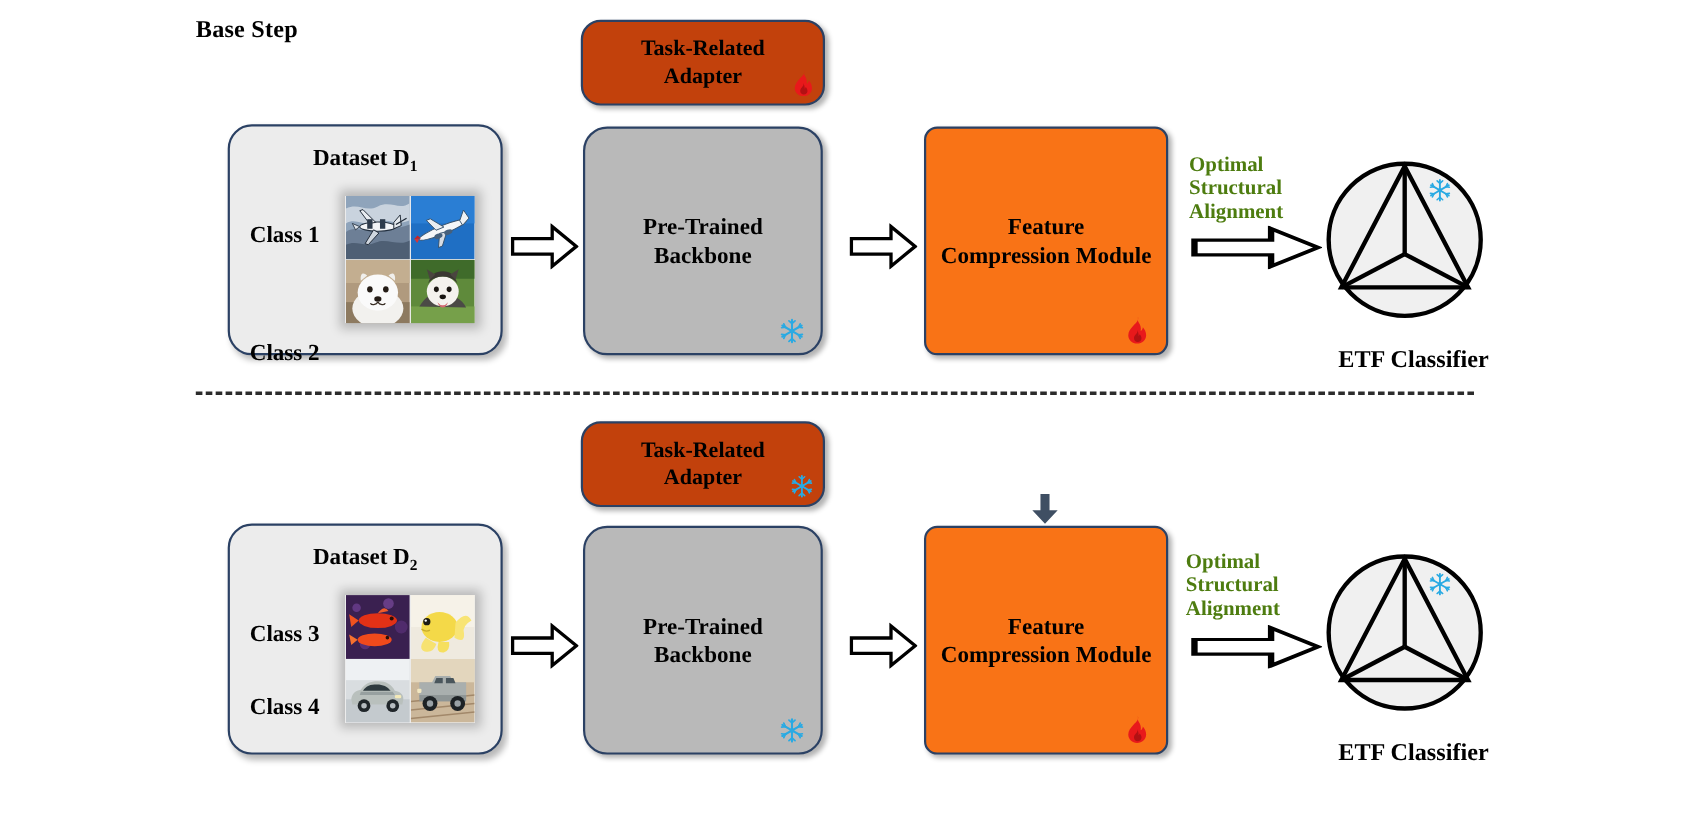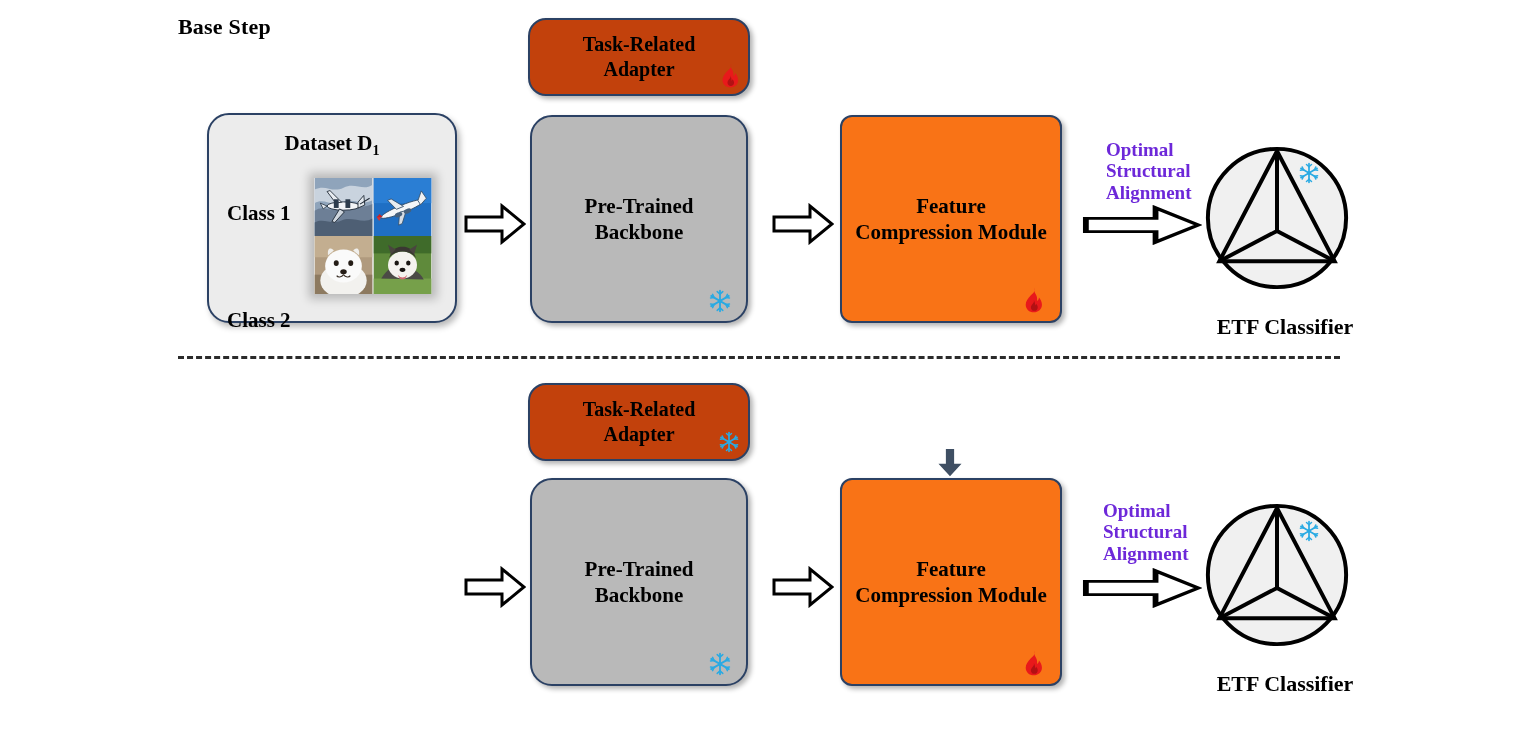--- a/index.html
+++ b/index.html
@@ -38,21 +38,21 @@
           box-shadow:0 0 9px 5px rgba(0,0,0,.22);}
   .thumb{width:59px;height:58px;overflow:hidden;position:relative;}
 
   
   .blockarrow{display:block;}
 
   
   .divider{border-top:3px dashed #2b2b2b;}
 
   
-  .osa{color:#6d28d9;font-weight:bold;font-size:19px;line-height:1.12;white-space:nowrap;margin-left:25px;}
+  .osa{color:#4d7c0f;font-weight:bold;font-size:19px;line-height:1.12;white-space:nowrap;}
 
   
   .etf-caption{font-weight:bold;font-size:22px;white-space:nowrap;text-align:center;}
 
   
   .icon{position:absolute;line-height:1;}
 </style>
 </head>
 <body>
 
@@ -325,20 +325,46 @@
     </span>
     <svg class="icon" style="right:8px;bottom:6px;width:22px;height:22px;">
         <use href="#sym-snow"></use>
       </svg>
   </div>
 
   <svg class="abs" style="left:937px;top:449px;width:26px;height:28px;" viewBox="0 0 30 34">
       <use href="#sym-downarrow"></use>
     </svg>
 
+  <div class="abs dataset" style="left:207px;top:476px;width:250px;height:210px;">
+    <div class="ds-title">
+      <span>Dataset D</span><sub>2</sub>
+    </div>
+    <div class="class-label" style="left:18px;top:86px;">Class 3</div>
+    <div class="class-label" style="left:18px;top:152px;">Class 4</div>
+
+    <div class="thumbs" style="left:105px;top:63px;width:118px;height:116px;">
+      <div class="thumb">
+        <svg width="59" height="58" viewBox="0 0 60 60">
+            <use href="#img-redfish"></use>
+          </svg></div>
+      <div class="thumb">
+        <svg width="59" height="58" viewBox="0 0 60 60">
+            <use href="#img-goldfish"></use>
+          </svg></div>
+      <div class="thumb">
+        <svg width="59" height="58" viewBox="0 0 60 60">
+            <use href="#img-suv"></use>
+          </svg></div>
+      <div class="thumb">
+        <svg width="59" height="58" viewBox="0 0 60 60">
+            <use href="#img-jeep"></use>
+          </svg></div>
+    </div>
+  </div>
 
   <svg class="abs blockarrow" style="left:464px;top:566px;width:62px;height:42px;" viewBox="0 0 62 42">
       <use href="#sym-blockarrow"></use>
     </svg>
 
   <div class="abs rbox box-backbone shadowed" style="left:530px;top:478px;width:218px;height:208px;font-size:21px;">
     <span>
       <span class="lbl">Pre-Trained</span>
       <span class="lbl">Backbone</span>
     </span>

